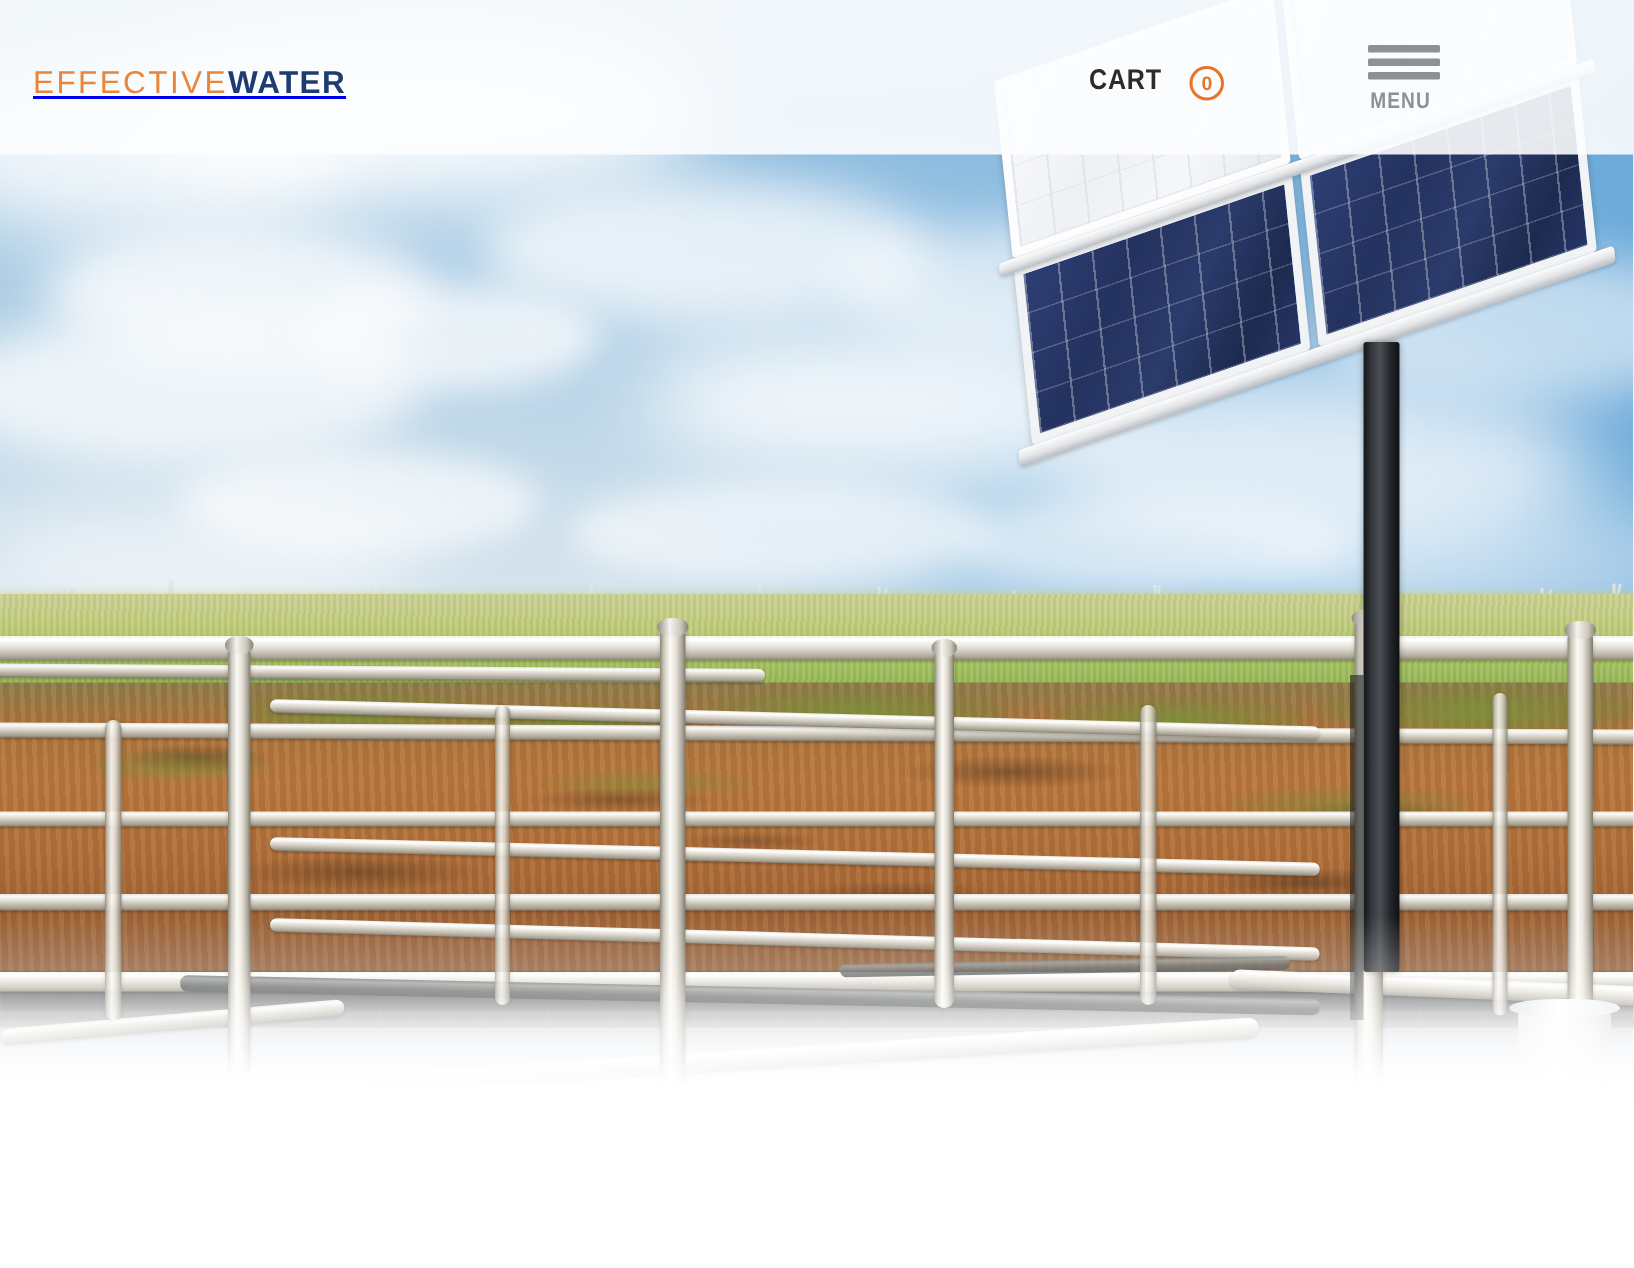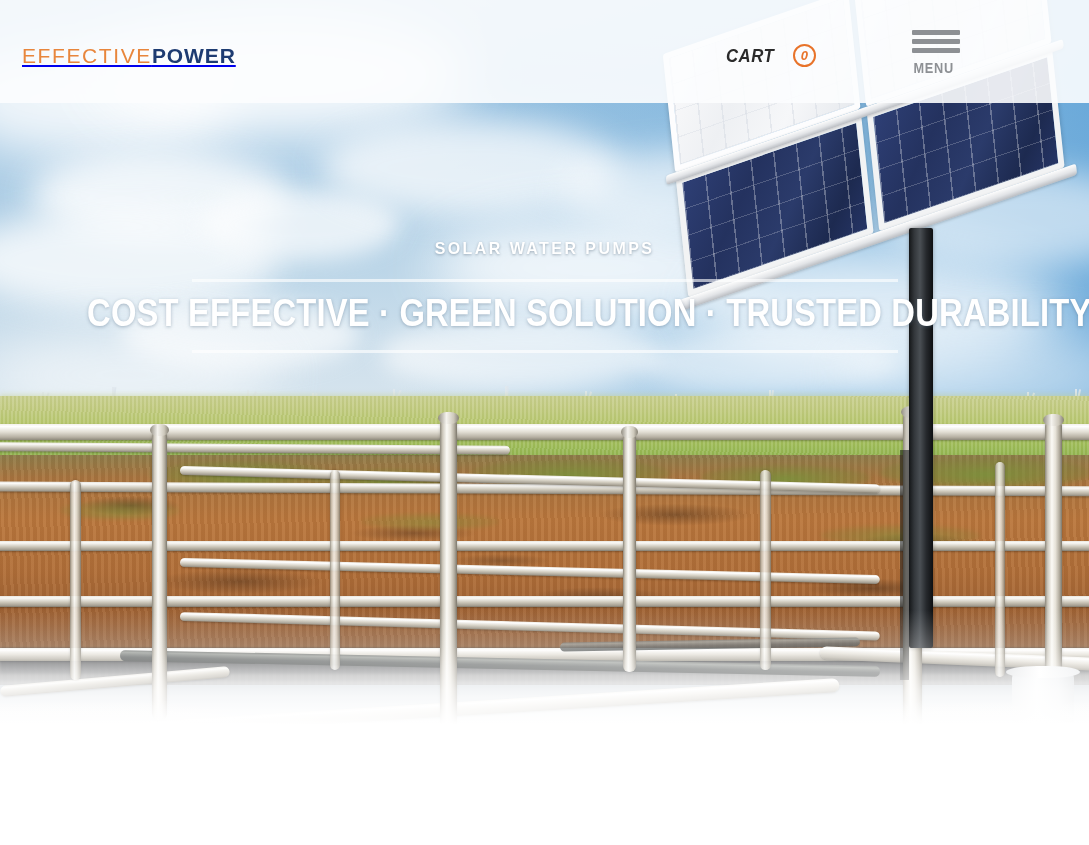--- a/index.html
+++ b/index.html
@@ -185,23 +185,22 @@
     position:absolute; left:22px; top:45px;
     font-size:21px; font-weight:700; letter-spacing:1.1px;
     white-space:nowrap; line-height:1;
     font-family:"Liberation Sans", sans-serif;
   }
   .logo .adv { color:#e8863c; font-weight:400; letter-spacing:1.6px; }
   .logo .pow { color:#1e3c72; font-weight:700; letter-spacing:.9px; }
 
   .cart {
     position:absolute; left:726px; top:44px;
-    display:flex; align-items:center; gap:12px;
+    display:flex; align-items:flex-start; gap:12px;
     cursor:pointer;
-    font-style:italic;
   }
   .cart-label {
     font-size:19px; font-weight:700; color:#2b2b2b;
     letter-spacing:.6px; line-height:1;
     transform:scaleX(.88); transform-origin:left center;
   }
   .cart-badge {
     width:23px; height:23px; border-radius:50%;
     border:2px solid #e8732a; color:#e8732a;
     font-size:13px; font-weight:700; line-height:19px; text-align:center;
@@ -435,41 +434,35 @@
     <div class="mast-pole"></div>
 
     <div class="hero-fade"></div>
     <div class="hero-fade-side"></div>
   </div>
 
   <header class="header">
     <div class="inner">
 
       <a class="logo" href="#">
-        <span class="adv">EFFECTIVE</span><span class="pow">POWER</span>
+        <span class="adv">EFFECTIVE</span><span class="pow">WATER</span>
       </a>
 
       <div class="cart">
         <span class="cart-label">CART</span>
         <span class="cart-badge">0</span>
       </div>
 
       <div class="menu">
         <div class="bars">
           <div class="bar"></div>
           <div class="bar"></div>
           <div class="bar"></div>
         </div>
         <span class="mlabel">MENU</span>
       </div>
 
     </div>
   </header>
 
-  <div class="hero-text">
-    <div class="eyebrow">SOLAR WATER PUMPS</div>
-    <div class="rule"></div>
-    <h1 class="headline">COST EFFECTIVE · GREEN SOLUTION · TRUSTED DURABILITY</h1>
-    <div class="rule bottom"></div>
-  </div>
 
 
 </div>
 
 </body></html>

